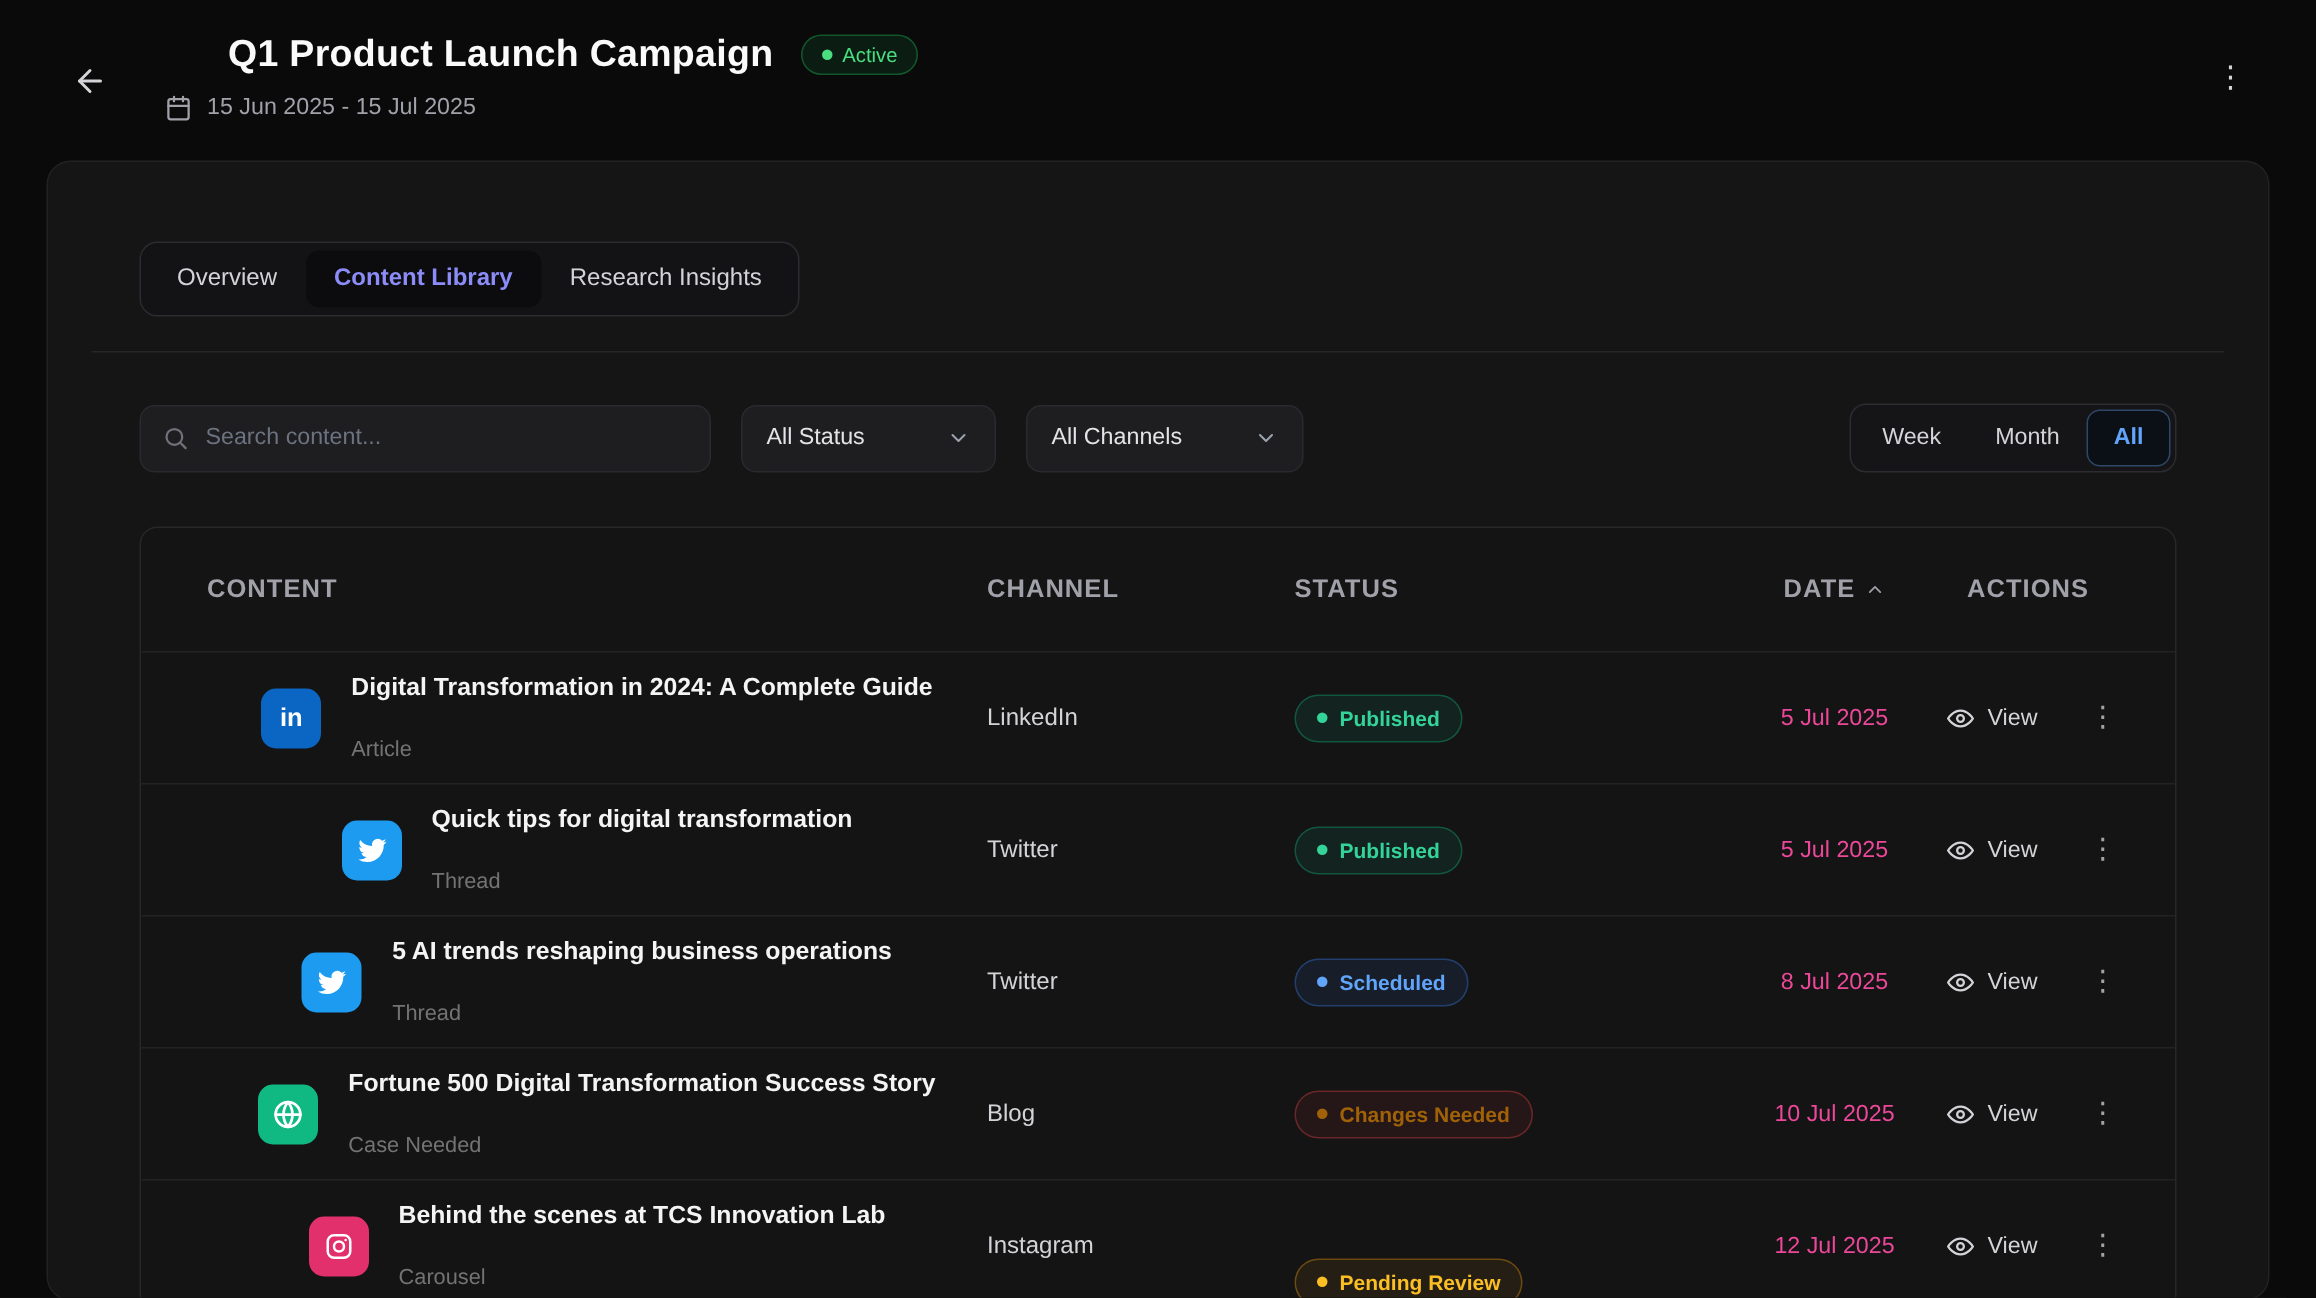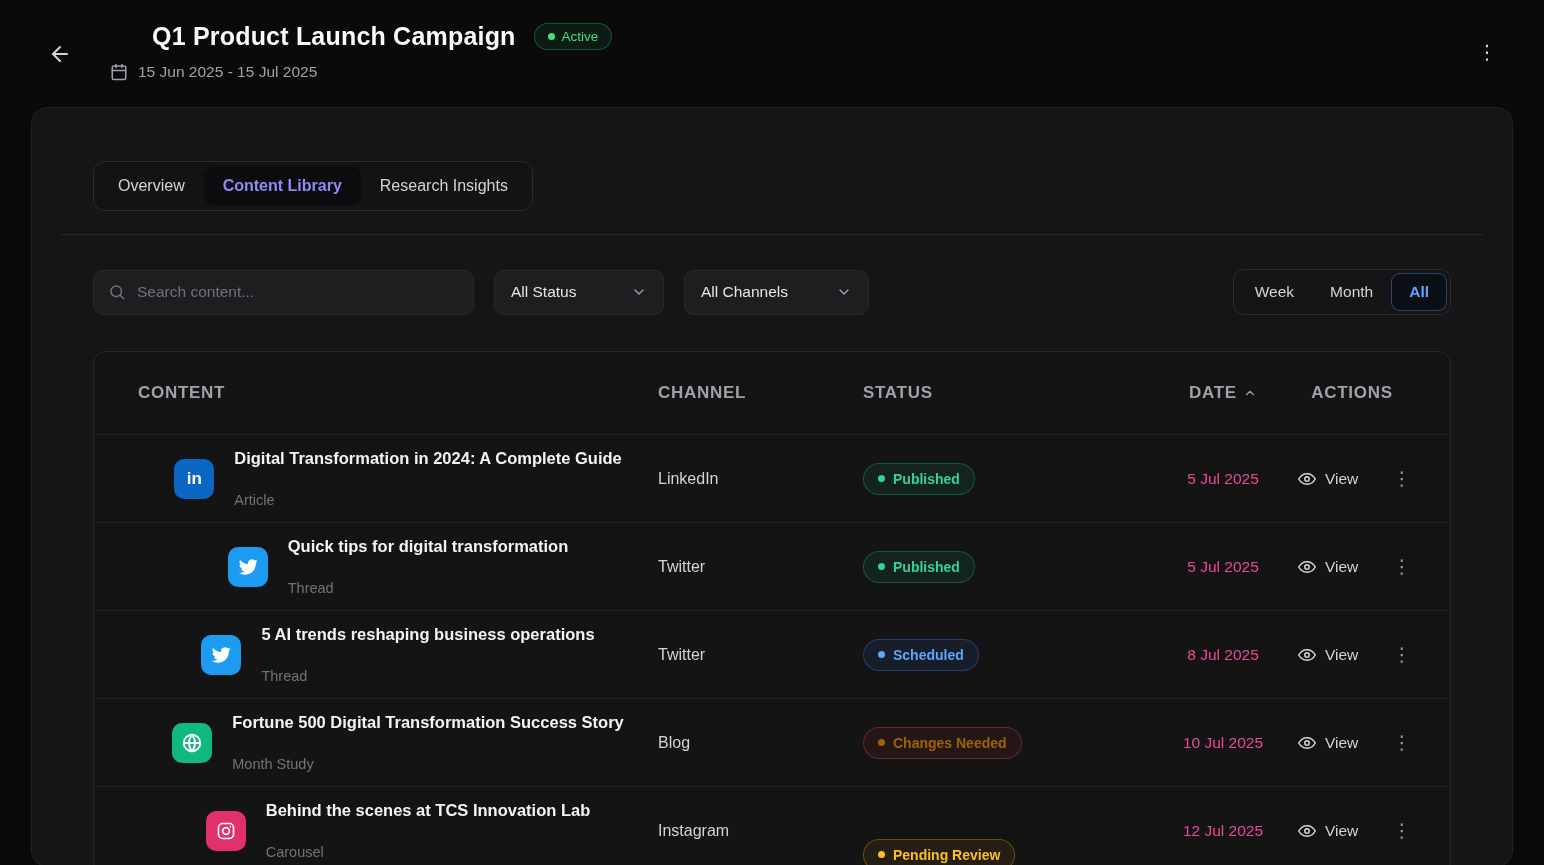--- a/index.html
+++ b/index.html
@@ -337,21 +337,21 @@
       <div class="cell-content">
         <span class="ch-icon ic-globe">
           <svg width="22" height="22" viewBox="0 0 24 24" fill="none" stroke="#ffffff" stroke-width="2" stroke-linecap="round" stroke-linejoin="round">
               <circle cx="12" cy="12" r="9"></circle>
               <line x1="3" y1="12" x2="21" y2="12"></line>
               <path d="M12 3a14 14 0 0 1 0 18a14 14 0 0 1 0-18z"></path>
             </svg>
         </span>
         <div>
           <div class="c-title">Fortune 500 Digital Transformation Success Story</div>
-          <div class="c-type">Month Study</div>
+          <div class="c-type">Case Needed</div>
         </div>
       </div>
       <div class="cell-channel">Blog</div>
       <div><span class="pill pill-changes">
             <span class="dot"></span>
             <span>Changes Needed</span>
           </span></div>
       <div class="cell-date">10 Jul 2025</div>
       <div class="cell-actions">
         <button class="view-btn">

